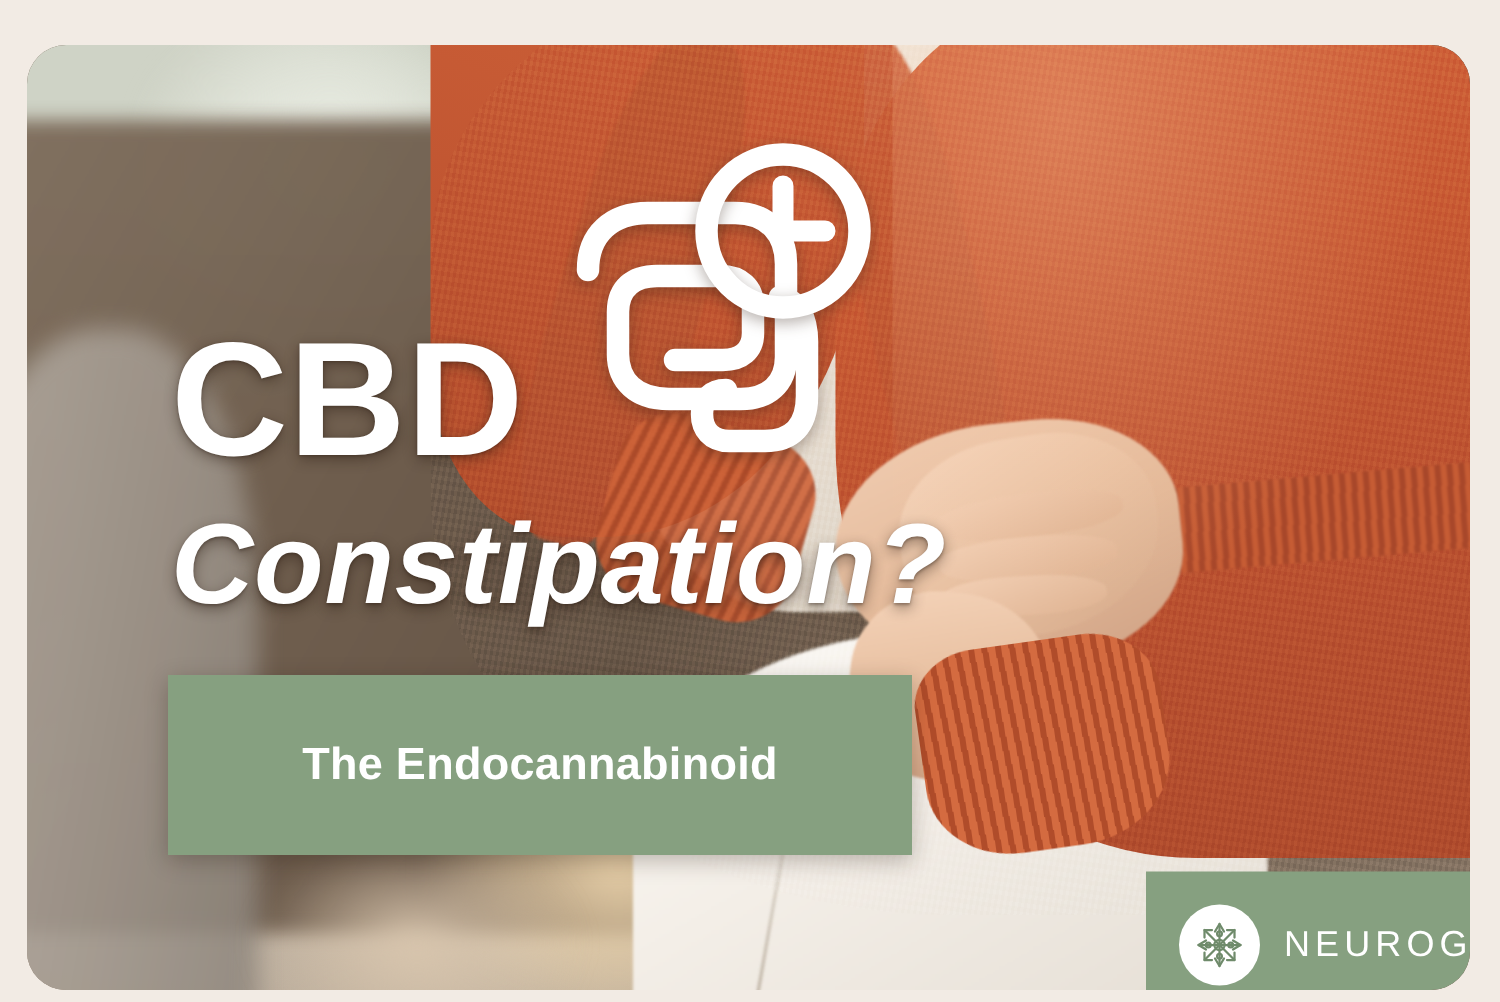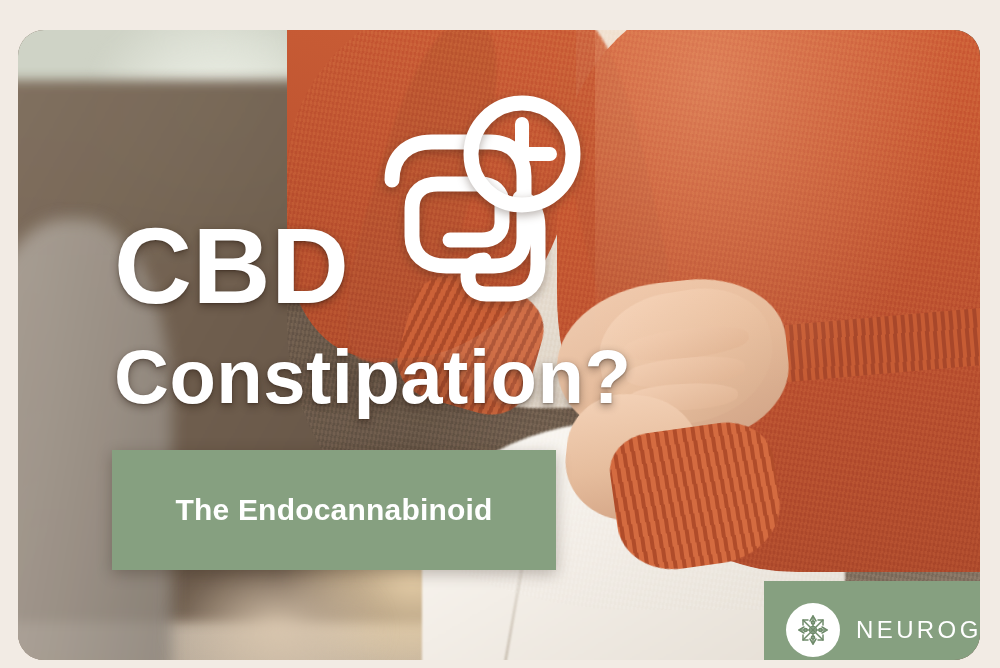--- a/index.html
+++ b/index.html
@@ -256,27 +256,28 @@
     font-size:108px;
     line-height:104px;
     font-weight:700;
   }
   .headline .l2{
     display:block;
     font-size:76px;
     line-height:86px;
     font-weight:600;
     margin-top:16px;
+    font-style:italic;
   }
 
   
   .subtitle-box{
     position:absolute;
     left:94px; top:420px;
-    width:444px; height:120px;
+    width:496px; height:120px;
     background:#86A080;
     box-shadow:0 4px 14px rgba(40,25,15,.28);
     display:flex;
     align-items:center;
     justify-content:center;
   }
   .subtitle-text{
     color:#ffffff;
     font-size:30px;
     line-height:36px;

